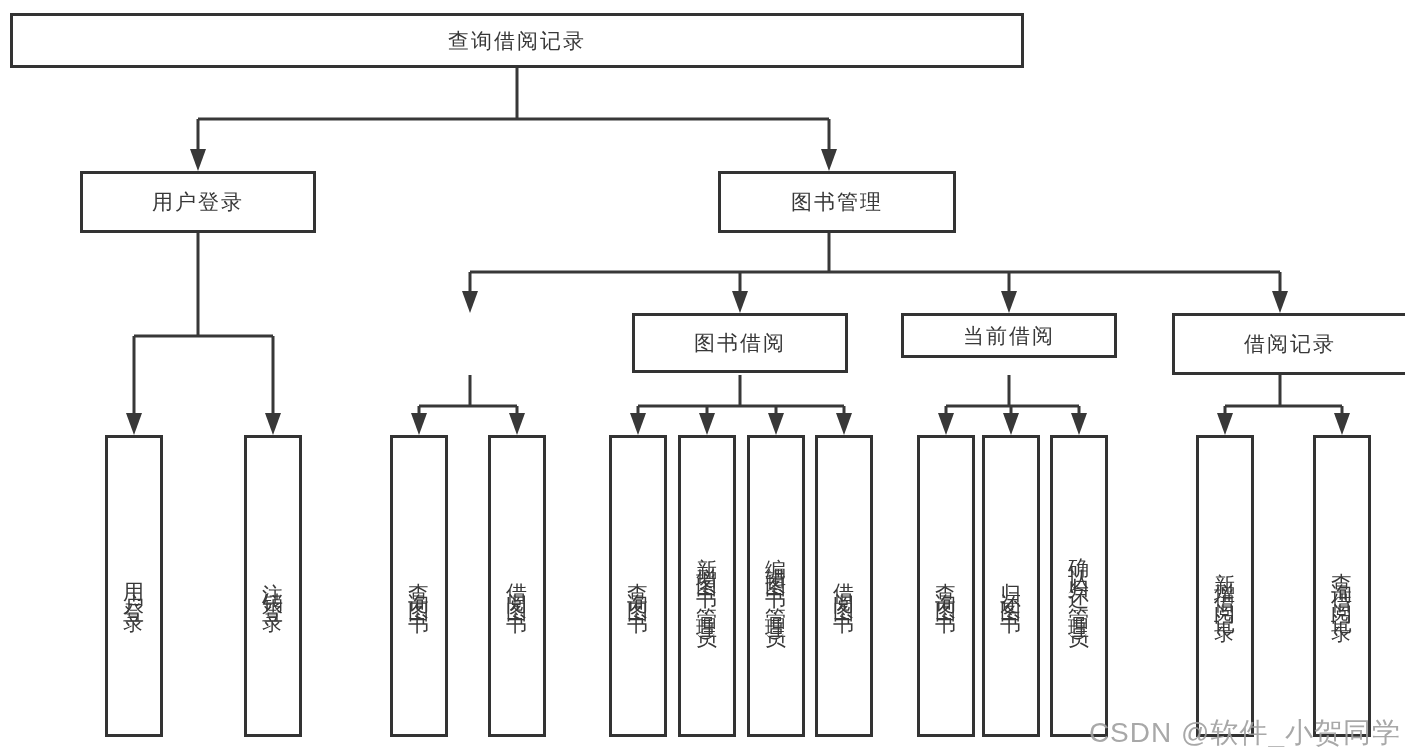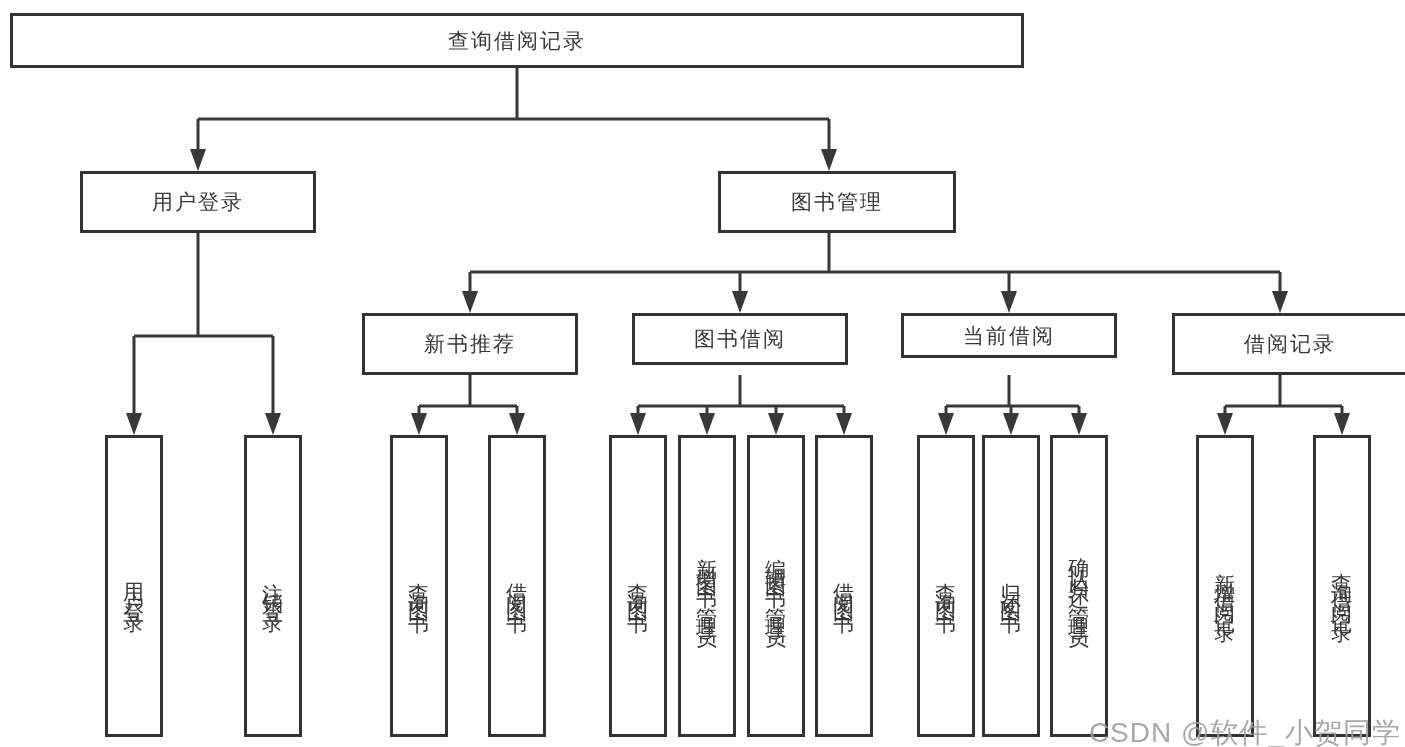--- a/index.html
+++ b/index.html
@@ -54,21 +54,21 @@
     color: #9f9f9f;
     opacity: 0.9;
     z-index: 5;
     white-space: nowrap;
   }
   
   .n-root  { left: 10px;   top: 13px;  width: 1014px; height: 55px; }
   .n-l2a   { left: 80px;   top: 171px; width: 236px;  height: 62px; }
   .n-l2b   { left: 710px;  top: 171px; width: 238px;  height: 62px; margin-left: 8px; }
   .n-l3-1  { left: 362px;  top: 313px; width: 216px;  height: 62px; }
-  .n-l3-2  { left: 632px;  top: 313px; width: 216px;  height: 52px; }
+  .n-l3-2  { left: 632px;  top: 313px; width: 216px;  height: 60px; }
   .n-l3-3  { left: 901px;  top: 313px; width: 216px;  height: 45px; }
   .n-l3-4  { left: 1172px; top: 313px; width: 236px;  height: 62px; }
   .n-a1 { left: 105px; }
   .n-a2 { left: 244px; }
   .n-b1 { left: 390px; }
   .n-b2 { left: 488px; }
   .n-c1 { left: 609px; }
   .n-c2 { left: 678px; }
   .n-c3 { left: 747px; }
   .n-c4 { left: 815px; }
@@ -118,23 +118,20 @@
     <span>查询借阅记录</span>
   </div>
 
   <div class="node hbox n-l2a">
     <span>用户登录</span>
   </div>
   <div class="node hbox n-l2b">
     <span>图书管理</span>
   </div>
 
-  <div class="node hbox n-l3-1">
-    <span>新书推荐</span>
-  </div>
   <div class="node hbox n-l3-2">
     <span>图书借阅</span>
   </div>
   <div class="node hbox n-l3-3">
     <span>当前借阅</span>
   </div>
   <div class="node hbox n-l3-4">
     <span>借阅记录</span>
   </div>
 

